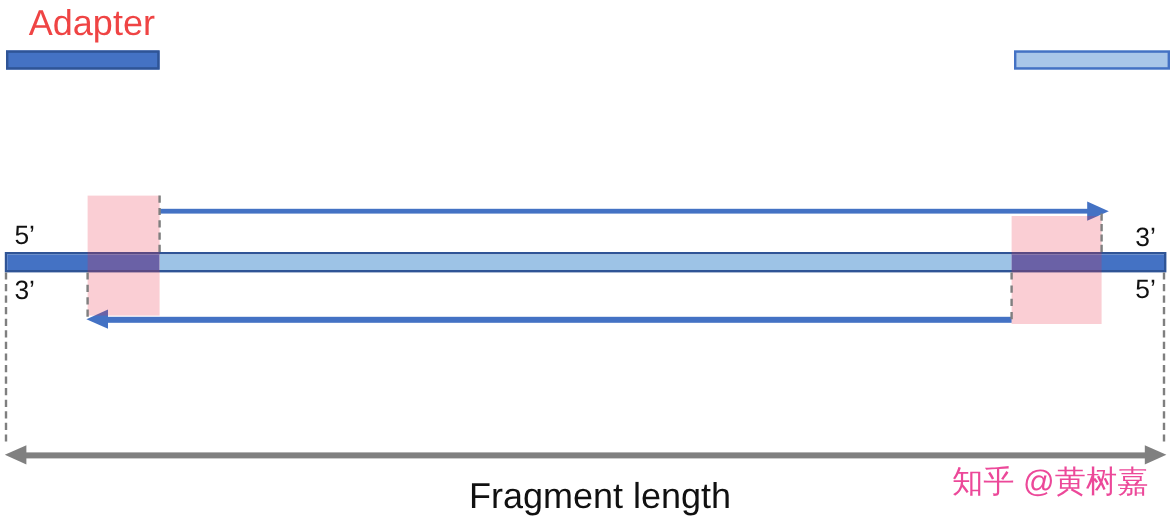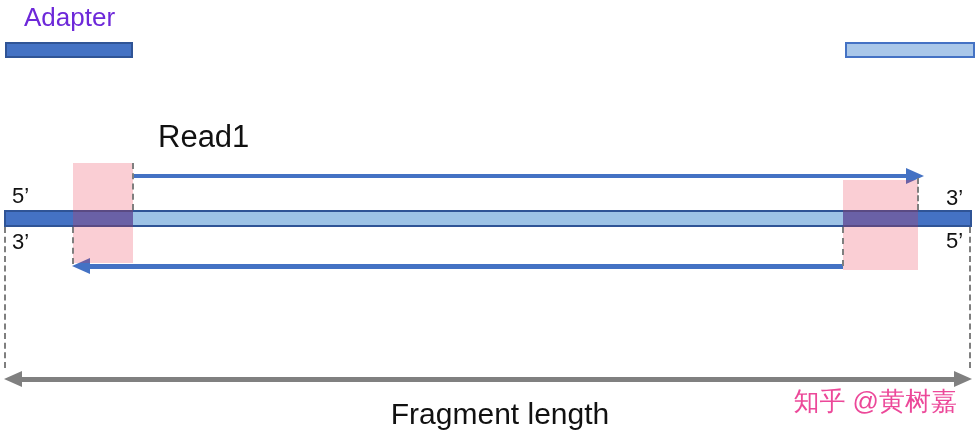--- a/index.html
+++ b/index.html
@@ -12,22 +12,22 @@
     position: relative;
     width: 980px;
     height: 437px;
     background: #ffffff;
     overflow: hidden;
   }
   .abs { position: absolute; }
 
   
   .legend-text {
-    font-size: 26px;
-    color: #6d28d9;
+    font-size: 30px;
+    color: #ef4444;
     line-height: 1.1;
     white-space: nowrap;
   }
   .adapter-label { left: 24px; top: 3px; }
   .insert-label  { left: 848px; top: 3px; }
   .adapter-swatch {
     left: 5px; top: 42px; width: 128px; height: 16px;
     background: #4472C4;
     border: 2px solid #2F5496;
     box-sizing: border-box;
@@ -156,21 +156,20 @@
 </style>
 </head>
 <body>
 
 <div class="canvas">
 
   <div class="abs legend-text adapter-label">Adapter</div>
   <div class="abs adapter-swatch"></div>
   <div class="abs insert-swatch"></div>
 
-  <div class="abs read-text read1-label">Read1</div>
   <div class="abs read1-line"></div>
   <div class="abs read1-head"></div>
 
   <div class="abs fragment-bar">
     <div class="seg adapter-left"></div>
     <div class="seg insert-mid"></div>
     <div class="seg adapter-right"></div>
   </div>
 
   <div class="abs pink pink-left"></div>

